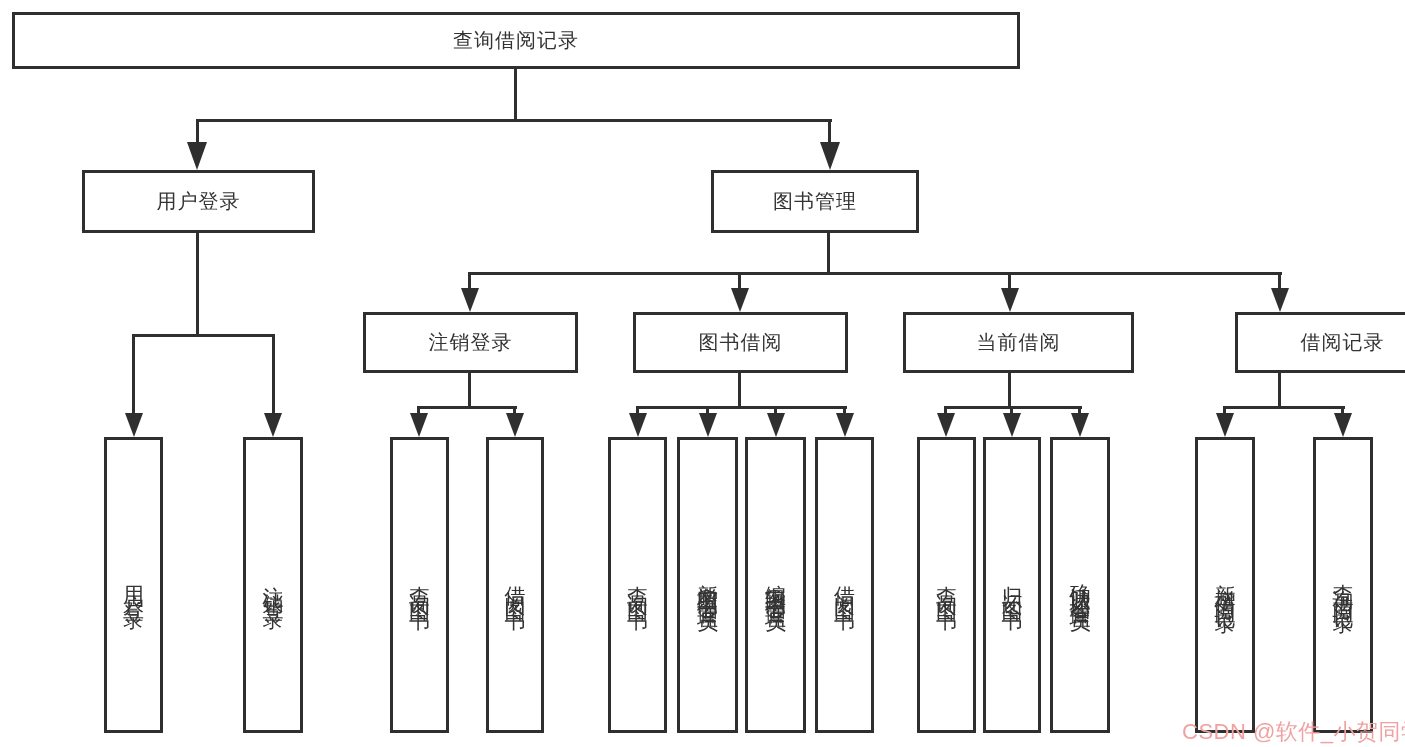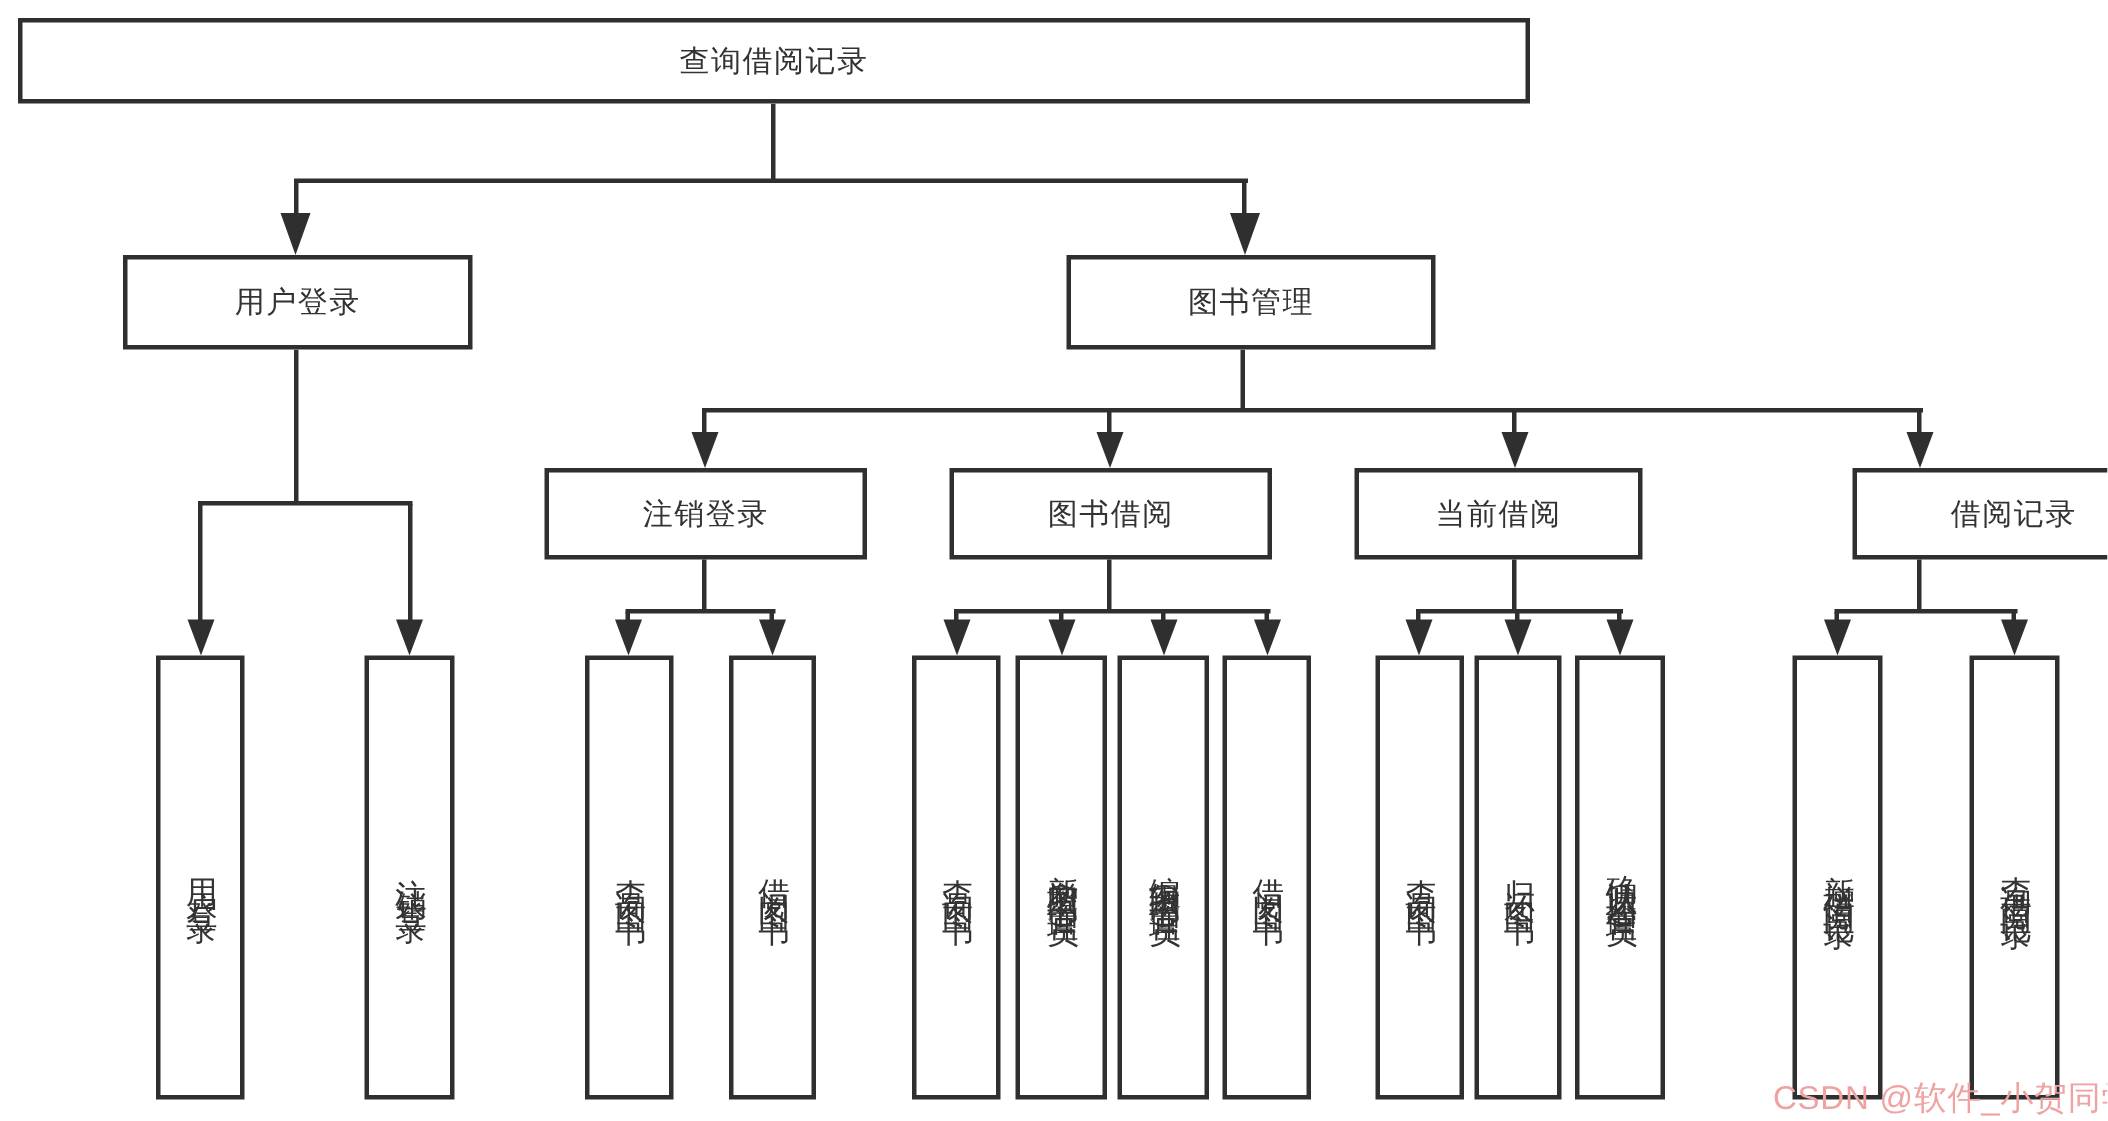--- a/index.html
+++ b/index.html
@@ -120,33 +120,33 @@
   <div class="arrowhead" style="left:1334px;top:413px"></div>
 
   <div class="node" style="left:12px;top:12px;width:1008px;height:57px">
     <span>查询借阅记录</span>
   </div>
 
   <div class="node" style="left:82px;top:170px;width:233px;height:63px">
     <span>用户登录</span>
   </div>
 
-  <div class="node" style="left:711px;top:170px;width:246px;height:63px">
+  <div class="node" style="left:711px;top:170px;width:208px;height:63px">
     <span>图书管理</span>
   </div>
 
   <div class="node" style="left:363px;top:312px;width:215px;height:61px">
     <span>注销登录</span>
   </div>
 
   <div class="node" style="left:633px;top:312px;width:215px;height:61px">
     <span>图书借阅</span>
   </div>
 
-  <div class="node" style="left:903px;top:312px;width:192px;height:61px">
+  <div class="node" style="left:903px;top:312px;width:231px;height:61px">
     <span>当前借阅</span>
   </div>
 
   <div class="node" style="left:1235px;top:312px;width:215px;height:61px">
     <span>借阅记录</span>
   </div>
 
   <div class="node leaf" style="left:104px;top:437px;width:59px;height:296px">
     <span>用户登录</span>
   </div>

